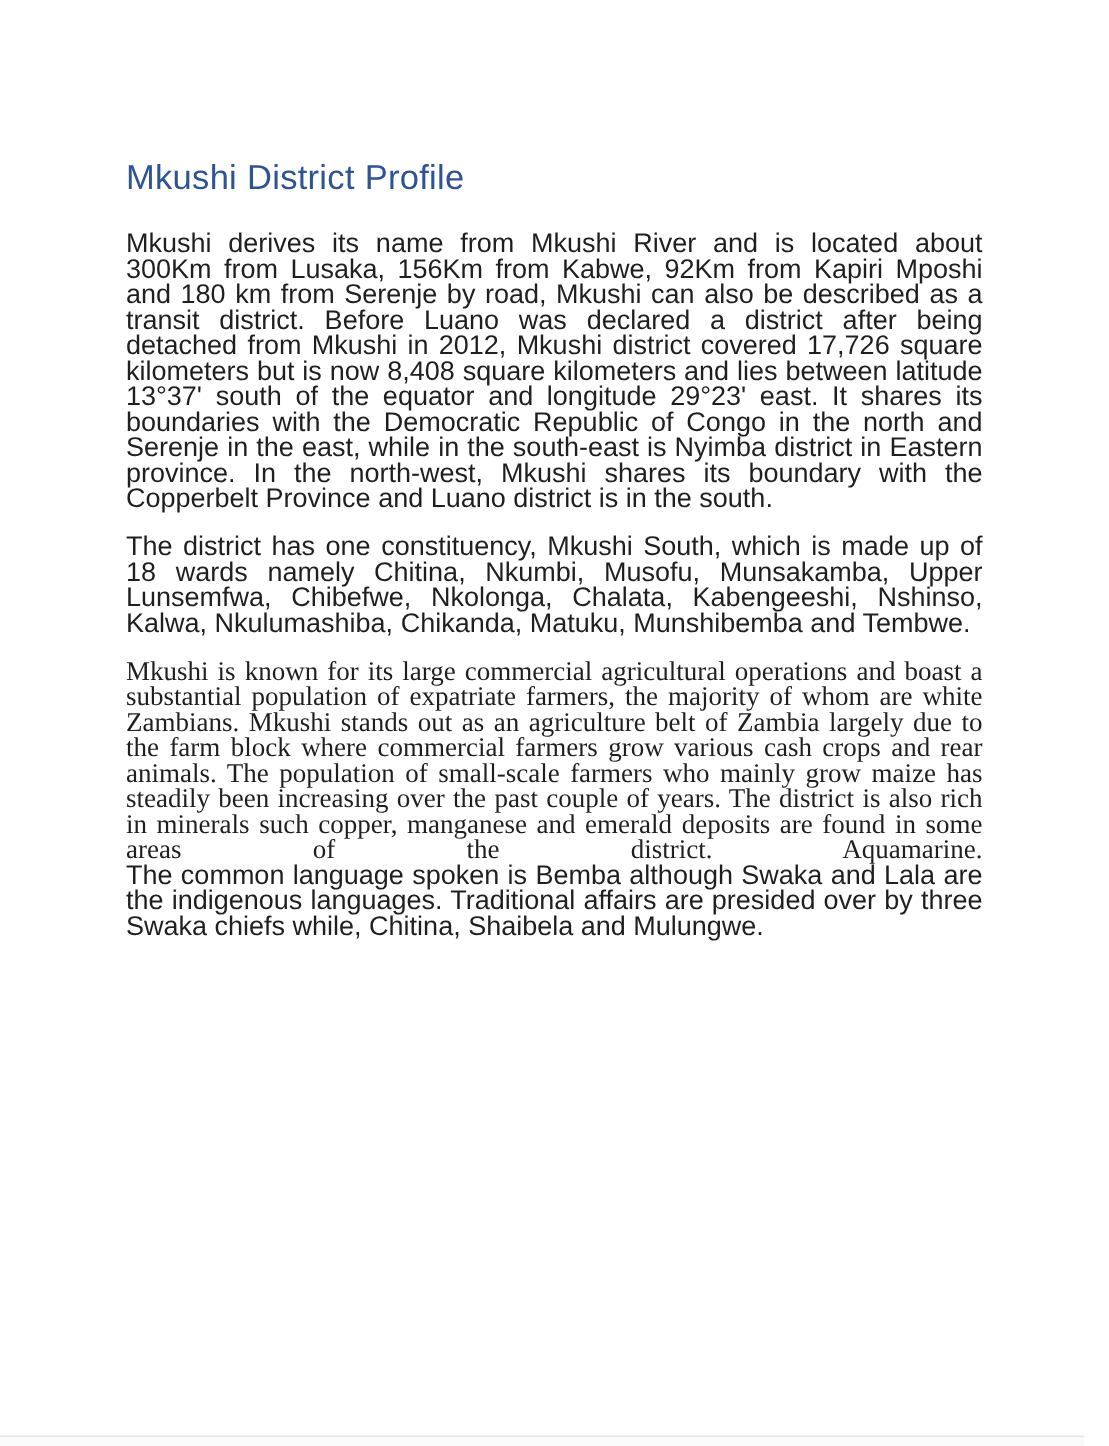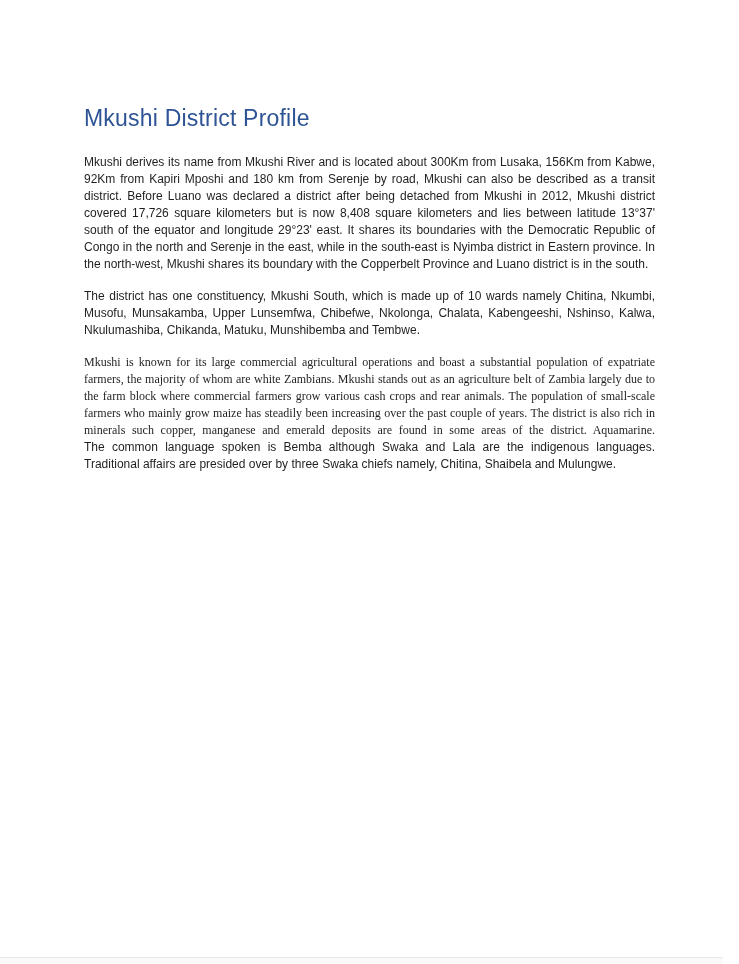--- a/index.html
+++ b/index.html
@@ -25,21 +25,21 @@
     margin: 0 0 20px 0;
     font-family: "Liberation Sans", sans-serif;
     font-size: 23px;
     font-weight: 500;
     line-height: 1.3;
     letter-spacing: 0.2px;
     color: var(--title, #2F5496);
   }
   .para {
     margin: 0 0 15px 0;
-    font-size: 12px;
+    font-size: 18px;
     line-height: 17px;
     color: var(--body-text, #1f1f1f);
     text-align: justify;
     text-justify: inter-word;
   }
   
   .para.justify-last {
     text-align-last: justify;
     margin-bottom: 0;
     font-family: Liberation Serif, serif;
@@ -56,22 +56,22 @@
 </style>
 </head>
 <body>
 
 <div class="page">
   <div class="content">
     <h1 class="doc-title">Mkushi District Profile</h1>
 
     <p class="para">Mkushi derives its name from Mkushi River and is located about 300Km from Lusaka, 156Km from Kabwe, 92Km from Kapiri Mposhi and 180 km from Serenje by road, Mkushi can also be described as a transit district. Before Luano was declared a district after being detached from Mkushi in 2012, Mkushi district covered 17,726 square kilometers but is now 8,408 square kilometers and lies between latitude 13°37' south of the equator and longitude 29°23' east. It shares its boundaries with the Democratic Republic of Congo in the north and Serenje in the east, while in the south-east is Nyimba district in Eastern province. In the north-west, Mkushi shares its boundary with the Copperbelt Province and Luano district is in the south.</p>
 
-    <p class="para">The district has one constituency, Mkushi South, which is made up of 10 wards namely Chitina, Nkumbi, Musofu, Munsakamba, Upper Lunsemfwa, Chibefwe, Nkolonga, Chalata, Kabengeeshi, Nshinso, Kalwa, Nkulumashiba, Chikanda, Matuku, Munshibemba and Tembwe.</p>
+    <p class="para">The district has one constituency, Mkushi South, which is made up of 18 wards namely Chitina, Nkumbi, Musofu, Munsakamba, Upper Lunsemfwa, Chibefwe, Nkolonga, Chalata, Kabengeeshi, Nshinso, Kalwa, Nkulumashiba, Chikanda, Matuku, Munshibemba and Tembwe.</p>
 
 
     <p class="para justify-last">Mkushi is known for its large commercial agricultural operations and boast a substantial population of expatriate farmers, the majority of whom are white Zambians. Mkushi stands out as an agriculture belt of Zambia largely due to the farm block where commercial farmers grow various cash crops and rear animals. The population of small-scale farmers who mainly grow maize has steadily been increasing over the past couple of years. The district is also rich in minerals such copper, manganese and emerald deposits are found in some areas of the district. Aquamarine.</p>
 
-    <p class="para">The common language spoken is Bemba although Swaka and Lala are the indigenous languages. Traditional affairs are presided over by three Swaka chiefs namely, Chitina, Shaibela and Mulungwe.</p>
+    <p class="para">The common language spoken is Bemba although Swaka and Lala are the indigenous languages. Traditional affairs are presided over by three Swaka chiefs while, Chitina, Shaibela and Mulungwe.</p>
   </div>
 
   <div class="page-edge"></div>
 </div>
 
 </body></html>

